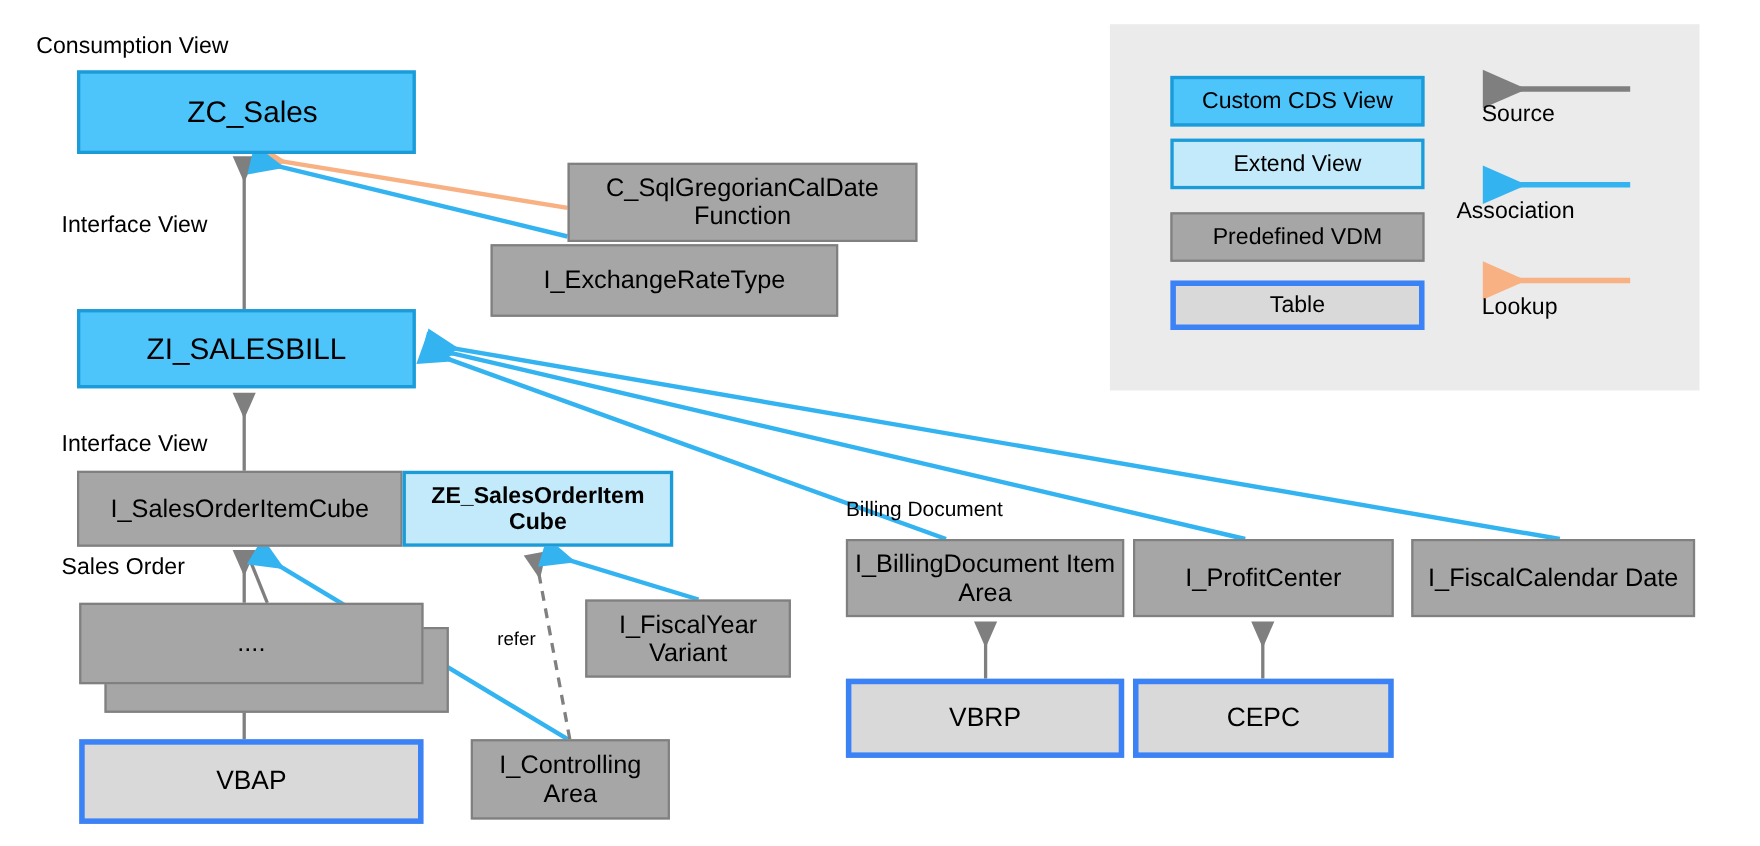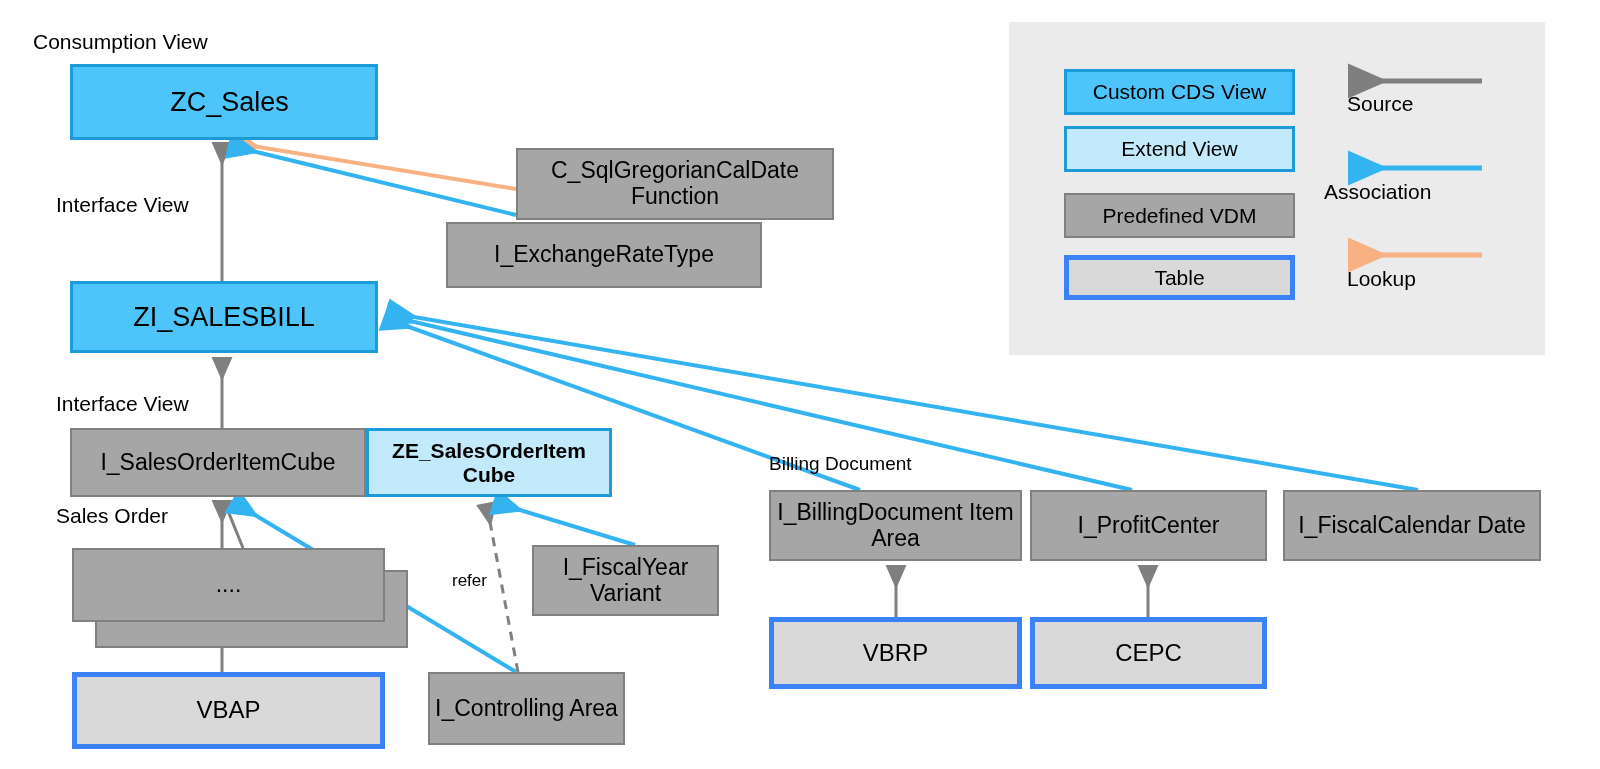--- a/index.html
+++ b/index.html
@@ -181,21 +181,21 @@
   </div>
 
   <div class="node n-table" style="left:72px; top:672px; width:313px; height:77px; font-size:24px;">
     <span>VBAP</span>
   </div>
 
   <div class="node n-vdm" style="left:532px; top:545px; width:187px; height:71px; font-size:23px;justify-content:center;">
     <span>I_FiscalYear Variant</span>
   </div>
 
-  <div class="node n-vdm" style="left:428px; top:672px; width:197px; height:73px; font-size:23px;">
+  <div class="node n-vdm" style="left:428px; top:672px; width:181px; height:73px; font-size:23px;">
     <span>I_Controlling Area</span>
   </div>
 
   <div class="node n-vdm" style="left:769px; top:490px; width:253px; height:71px; font-size:23px;">
     <span>I_BillingDocument Item Area</span>
   </div>
 
   <div class="node n-vdm" style="left:1030px; top:490px; width:237px; height:71px; font-size:23px;">
     <span>I_ProfitCenter</span>
   </div>

